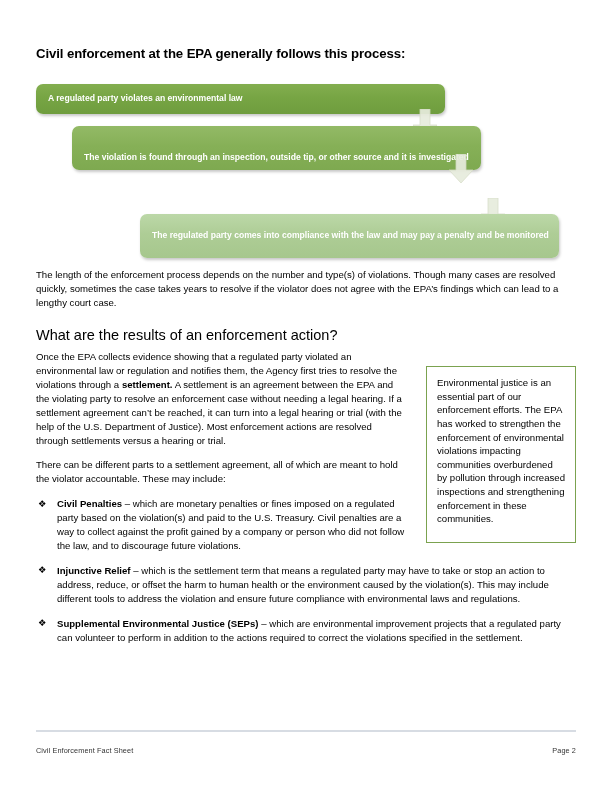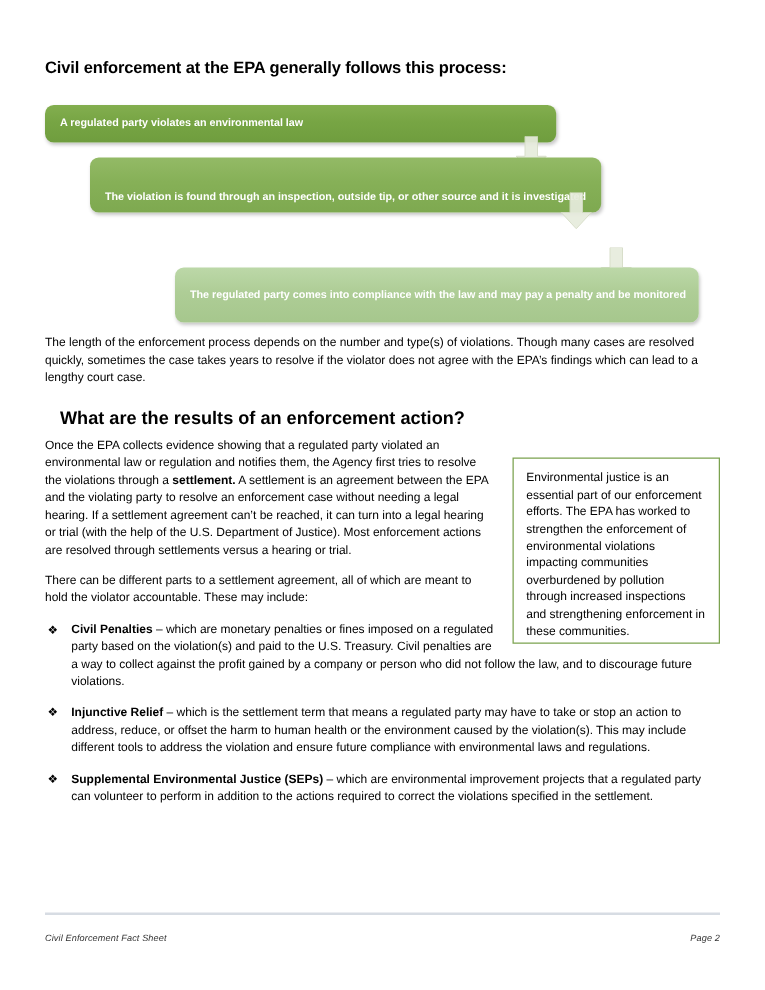--- a/index.html
+++ b/index.html
@@ -29,23 +29,23 @@
     top: 46px;
     width: 540px;
     font-size: 13.2px;
     font-weight: bold;
     letter-spacing: -0.1px;
     color: #000000;
     line-height: 1.2;
   }
   .h-sub {
     font-size: 14.5px;
-    font-weight: bold;
-    color: #000000;
-    margin: 0 0 6px 12px;
+    font-weight: normal;
+    color: #000000;
+    margin: 0 0 6px 0;
     line-height: 1.25;
   }
 
   
   .flow {
     position: absolute;
     left: 36px;
     top: 84px;
     width: 540px;
     height: 172px;
@@ -116,26 +116,26 @@
   .sec2 {
     position: absolute;
     left: 36px;
     top: 326px;
     width: 540px;
   }
 
   
   .callout {
     float: right;
-    width: 166px;
+    width: 150px;
     margin: 16px 0 8px 14px;
     border: 1.5px solid #7ba24f;
     background: #ffffff;
     box-sizing: border-box;
-    padding: 9px 10px 2px 10px;
+    padding: 9px 10px 16px 10px;
     font-size: 9.6px;
     line-height: 1.42;
     color: #000000;
     shape-outside: margin-box;
   }
   .callout p { margin: 0; }
 
   .flowtext {
     width: 100%;
   }
@@ -178,21 +178,20 @@
     position: absolute;
     left: 36px;
     top: 746px;
     width: 540px;
     display: flex;
     justify-content: space-between;
     align-items: baseline;
     font-size: 7.3px;
     color: #333333;
     letter-spacing: 0.1px;
-    font-style: italic;
   }
 </style>
 </head>
 <body>
 
 <div class="page">
 
   <div class="h-main">Civil enforcement at the EPA generally follows this process:</div>
 
   <div class="flow">

